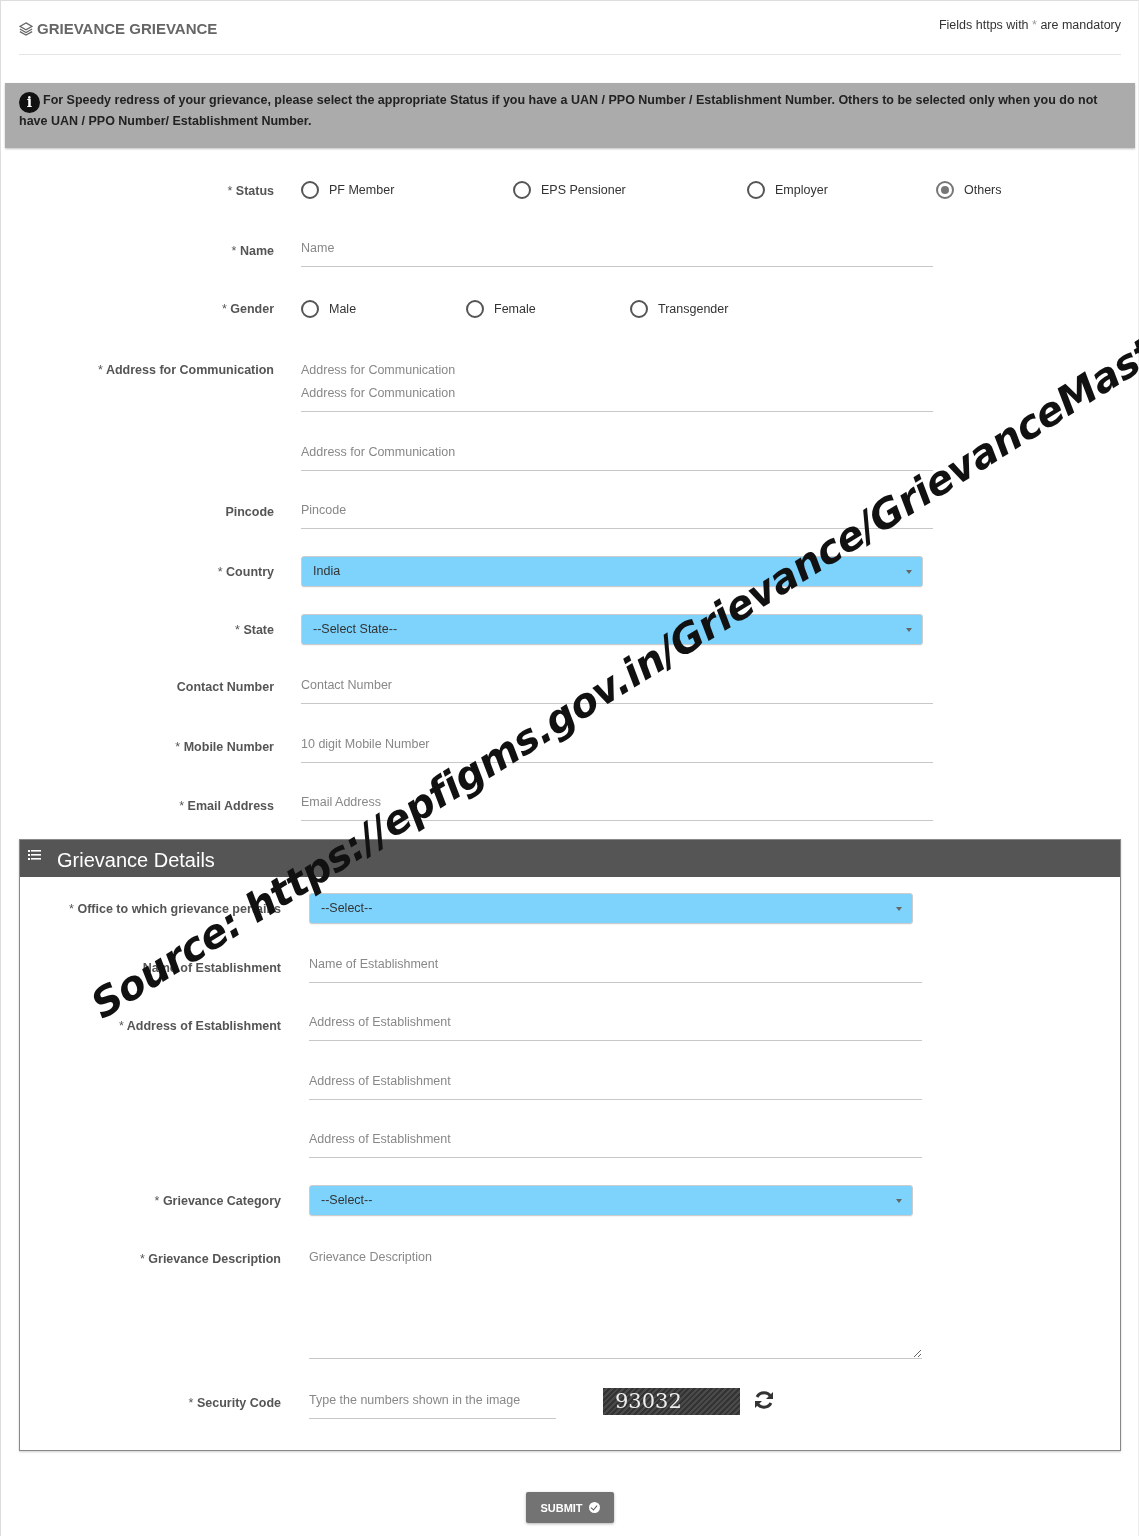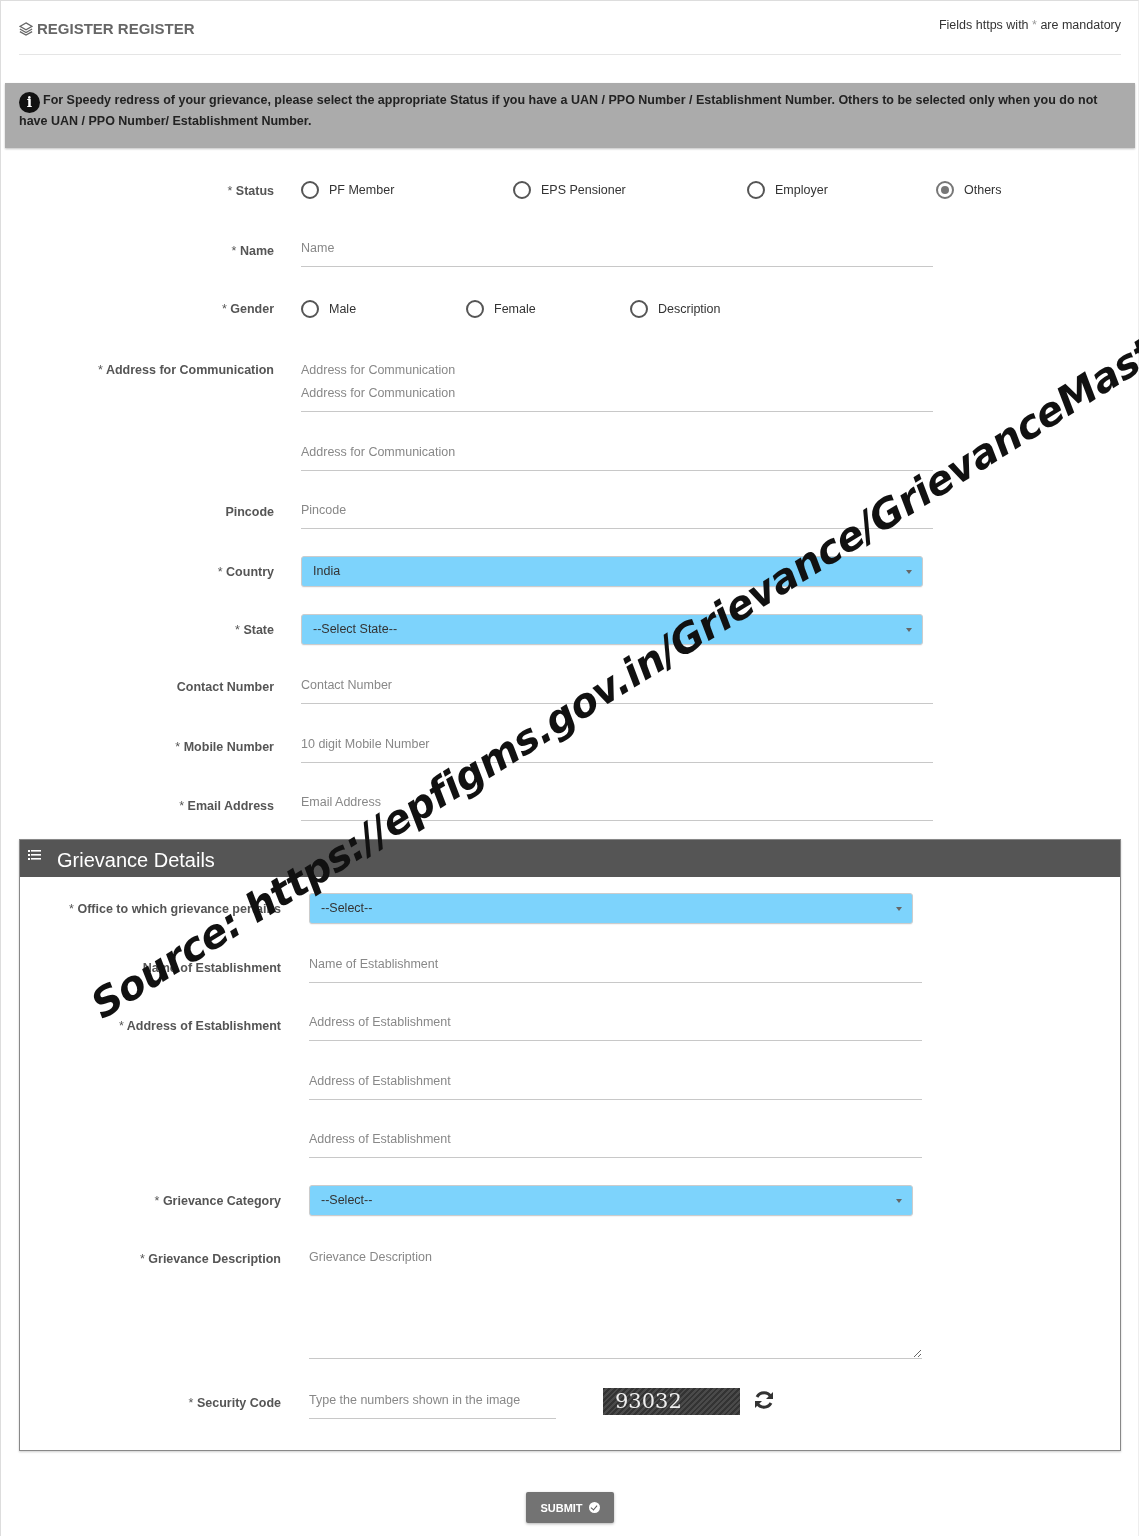--- a/index.html
+++ b/index.html
@@ -50,21 +50,21 @@
 
 <div class="frame"></div>
 
 <div class="header">
   <div class="page-title">
     <svg viewBox="0 0 16 16">
         <path d="M8 1 L15 5 L8 9 L1 5 Z" fill="none" stroke="#666" stroke-width="1.4"></path>
         <path d="M1 8 L8 12 L15 8" fill="none" stroke="#666" stroke-width="1.4"></path>
         <path d="M1 11 L8 15 L15 11" fill="none" stroke="#666" stroke-width="1.4"></path>
       </svg>
-    <span>REGISTER REGISTER</span>
+    <span>GRIEVANCE GRIEVANCE</span>
   </div>
   <div class="mandatory-note"><span>Fields https with </span><span class="ast">*</span><span> are mandatory</span></div>
 </div>
 
 <div class="info-banner">
   <span class="info-icon">i</span><span>For Speedy redress of your grievance, please select the appropriate Status if you have a UAN / PPO Number / Establishment Number. Others to be selected only when you do not have UAN / PPO Number/ Establishment Number.</span>
 </div>
 
 <div class="label" style="left:150px;width:124px;top:184px;"><span class="req">*</span> <span>Status</span></div>
 <label class="radio-opt" style="left:301px;top:181px;">
@@ -91,21 +91,21 @@
 <label class="radio-opt" style="left:301px;top:300px;">
     <span class="radio-circle"></span>
     <span>Male</span>
   </label>
 <label class="radio-opt" style="left:466px;top:300px;">
     <span class="radio-circle"></span>
     <span>Female</span>
   </label>
 <label class="radio-opt" style="left:630px;top:300px;">
     <span class="radio-circle"></span>
-    <span>Description</span>
+    <span>Transgender</span>
   </label>
 
 <div class="label" style="left:60px;width:214px;top:363px;"><span class="req">*</span> <span>Address for Communication</span></div>
 <div style="position:absolute;left:301px;top:363px;font-size:12.5px;color:#888;">Address for Communication</div>
 <input class="text-input" style="left: 301px; top: 382px; width: 632px;" placeholder="Address for Communication">
 <input class="text-input" style="left: 301px; top: 441px; width: 632px;" placeholder="Address for Communication">
 
 <div class="label" style="left:150px;width:124px;top:505px;"><span>Pincode</span></div>
 <input class="text-input" style="left: 301px; top: 499px; width: 632px;" placeholder="Pincode">
 

